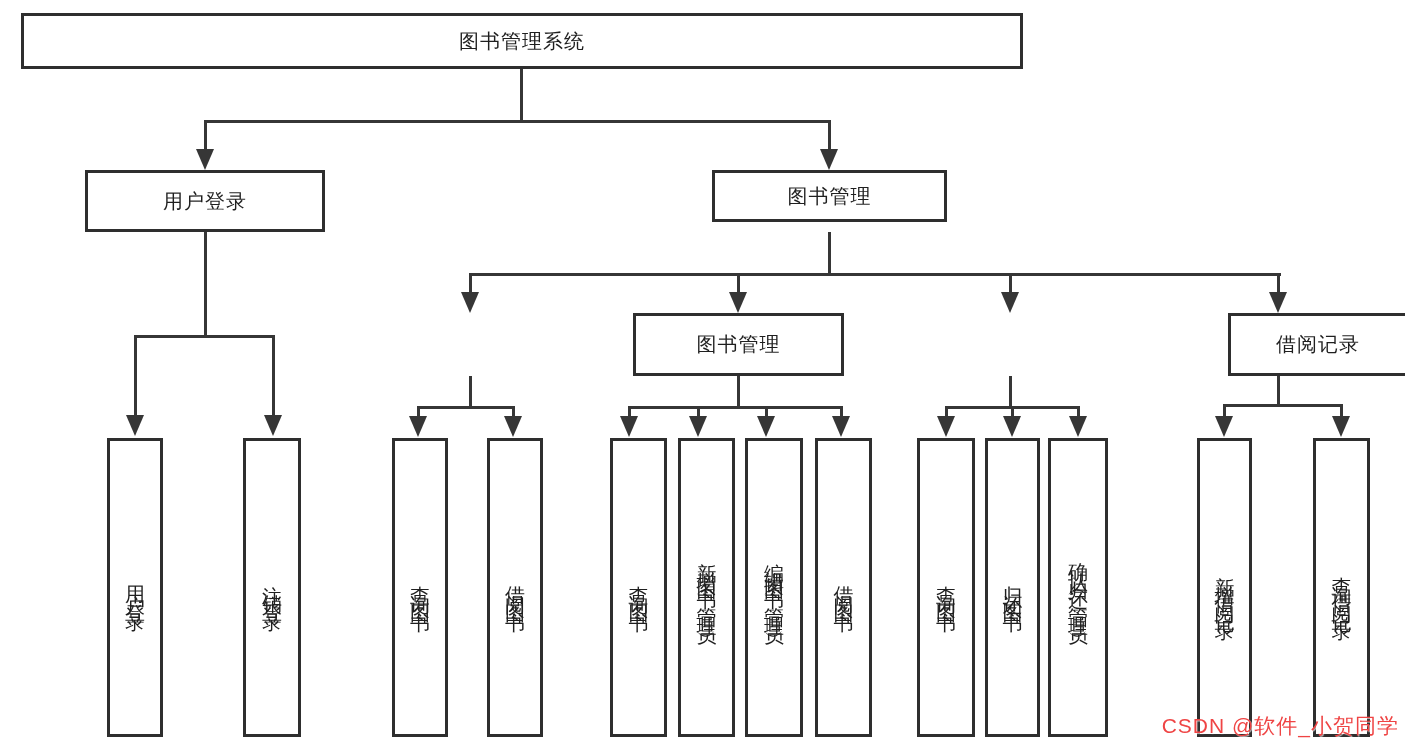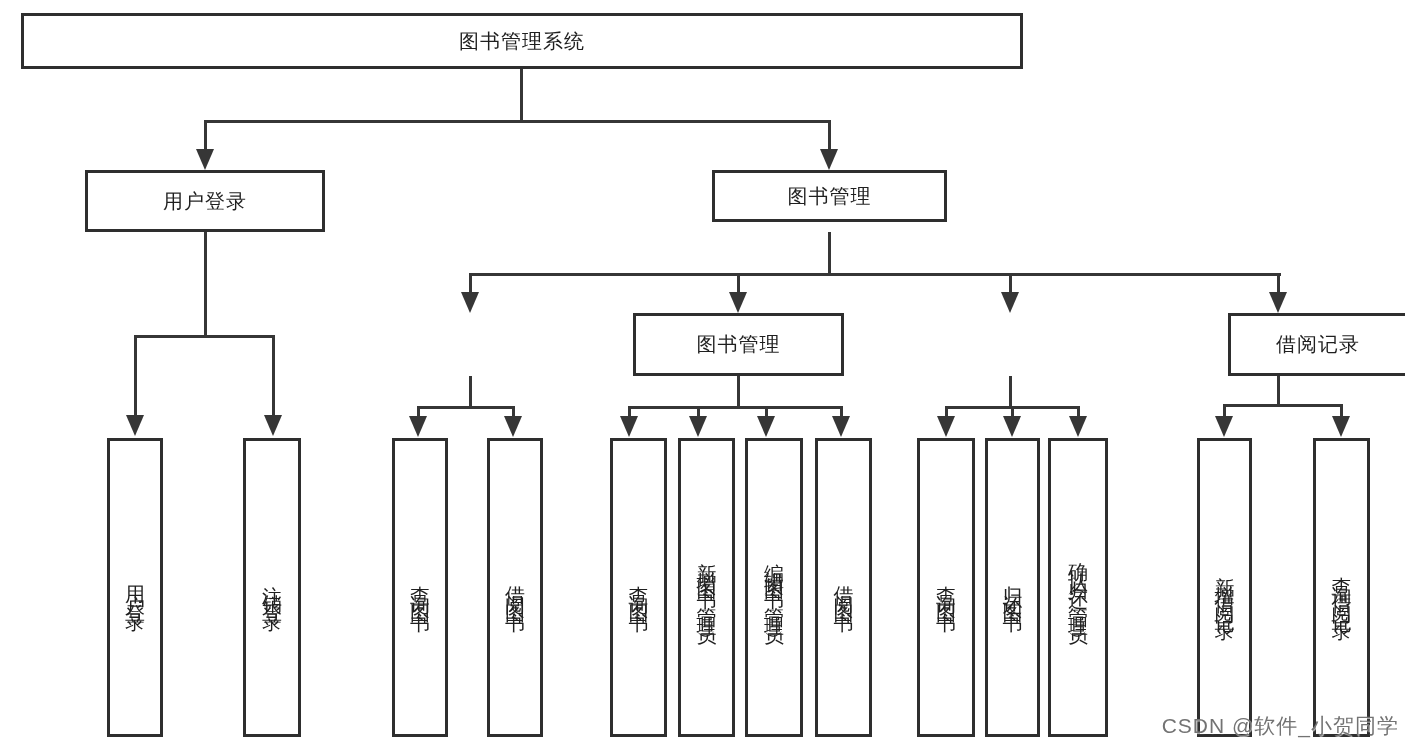--- a/index.html
+++ b/index.html
@@ -46,21 +46,21 @@
     border-left: 9px solid transparent;
     border-right: 9px solid transparent;
     border-top: 21px solid #363636;
   }
 
   .watermark {
     position: absolute;
     right: 6px;
     bottom: 7px;
     font-size: 21px;
-    color: #737373;
+    color: #ef4444;
     letter-spacing: 1px;
     white-space: nowrap;
     z-index: 10;
     text-shadow: 1px 1px 1px rgba(255,255,255,0.7);
   }
 </style>
 </head>
 <body>
 
 <div class="canvas">

